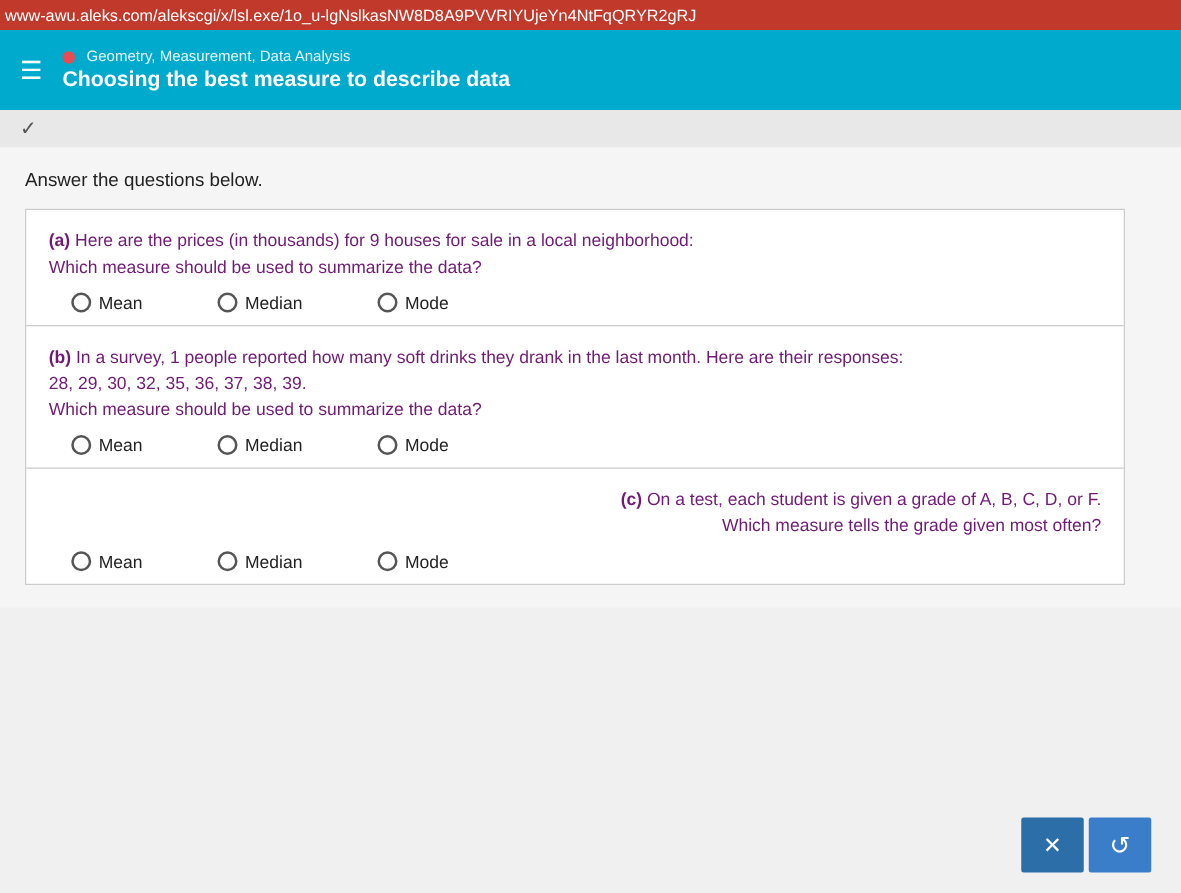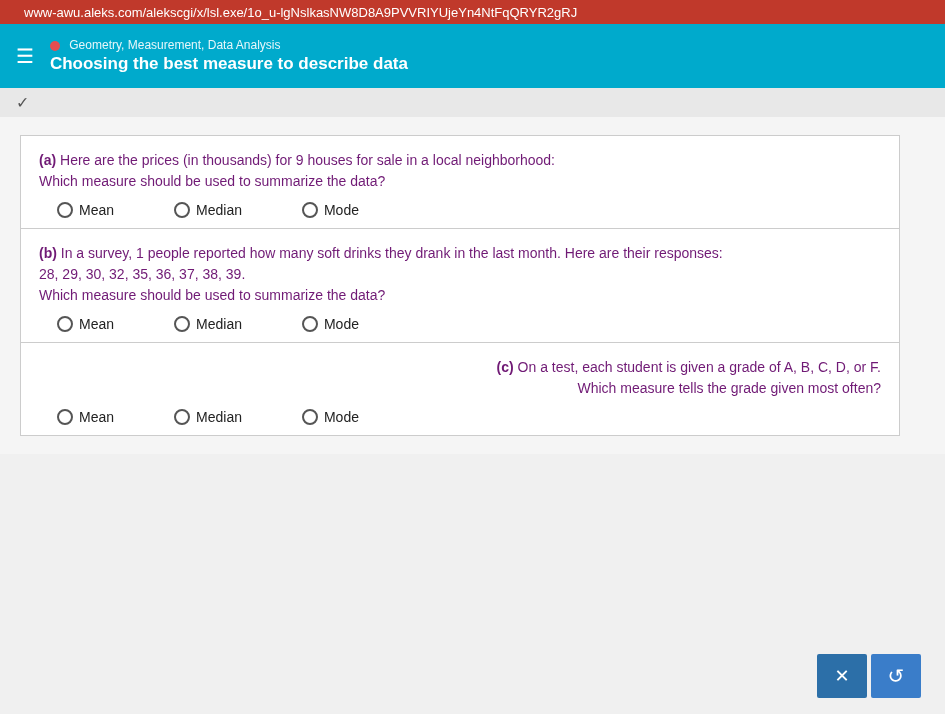--- a/index.html
+++ b/index.html
@@ -8,21 +8,21 @@
       height: 714px;
       font-family: Arial, sans-serif;
       background: #f0f0f0;
       overflow: hidden;
     }
 
     .url-bar {
       background: #c0392b;
       color: white;
       font-size: 13px;
-      padding: 4px 24px;
+      padding: 4px 4px;
       height: 24px;
       display: flex;
       align-items: center;
     }
 
     .header-bar {
       background: #00aacc;
       display: flex;
       align-items: center;
       padding: 10px 16px;
@@ -188,20 +188,21 @@
     </div>
     <div class="header-title">Choosing the best measure to describe data</div>
   </div>
 </div>
 
 <div class="chevron-bar">
   <span class="chevron-down">✓</span>
 </div>
 
 <div class="main-content">
+  <div class="answer-instructions">Answer the questions below.</div>
 
   <div class="question-box">
 
     <div class="question-section">
       <div class="question-text">
         <span class="bold-text">(a)</span>
         <span>Here are the prices (in thousands) for 9 houses for sale in a local neighborhood:</span>
         <br>
         <span>Which measure should be used to summarize the data?</span>
       </div>

